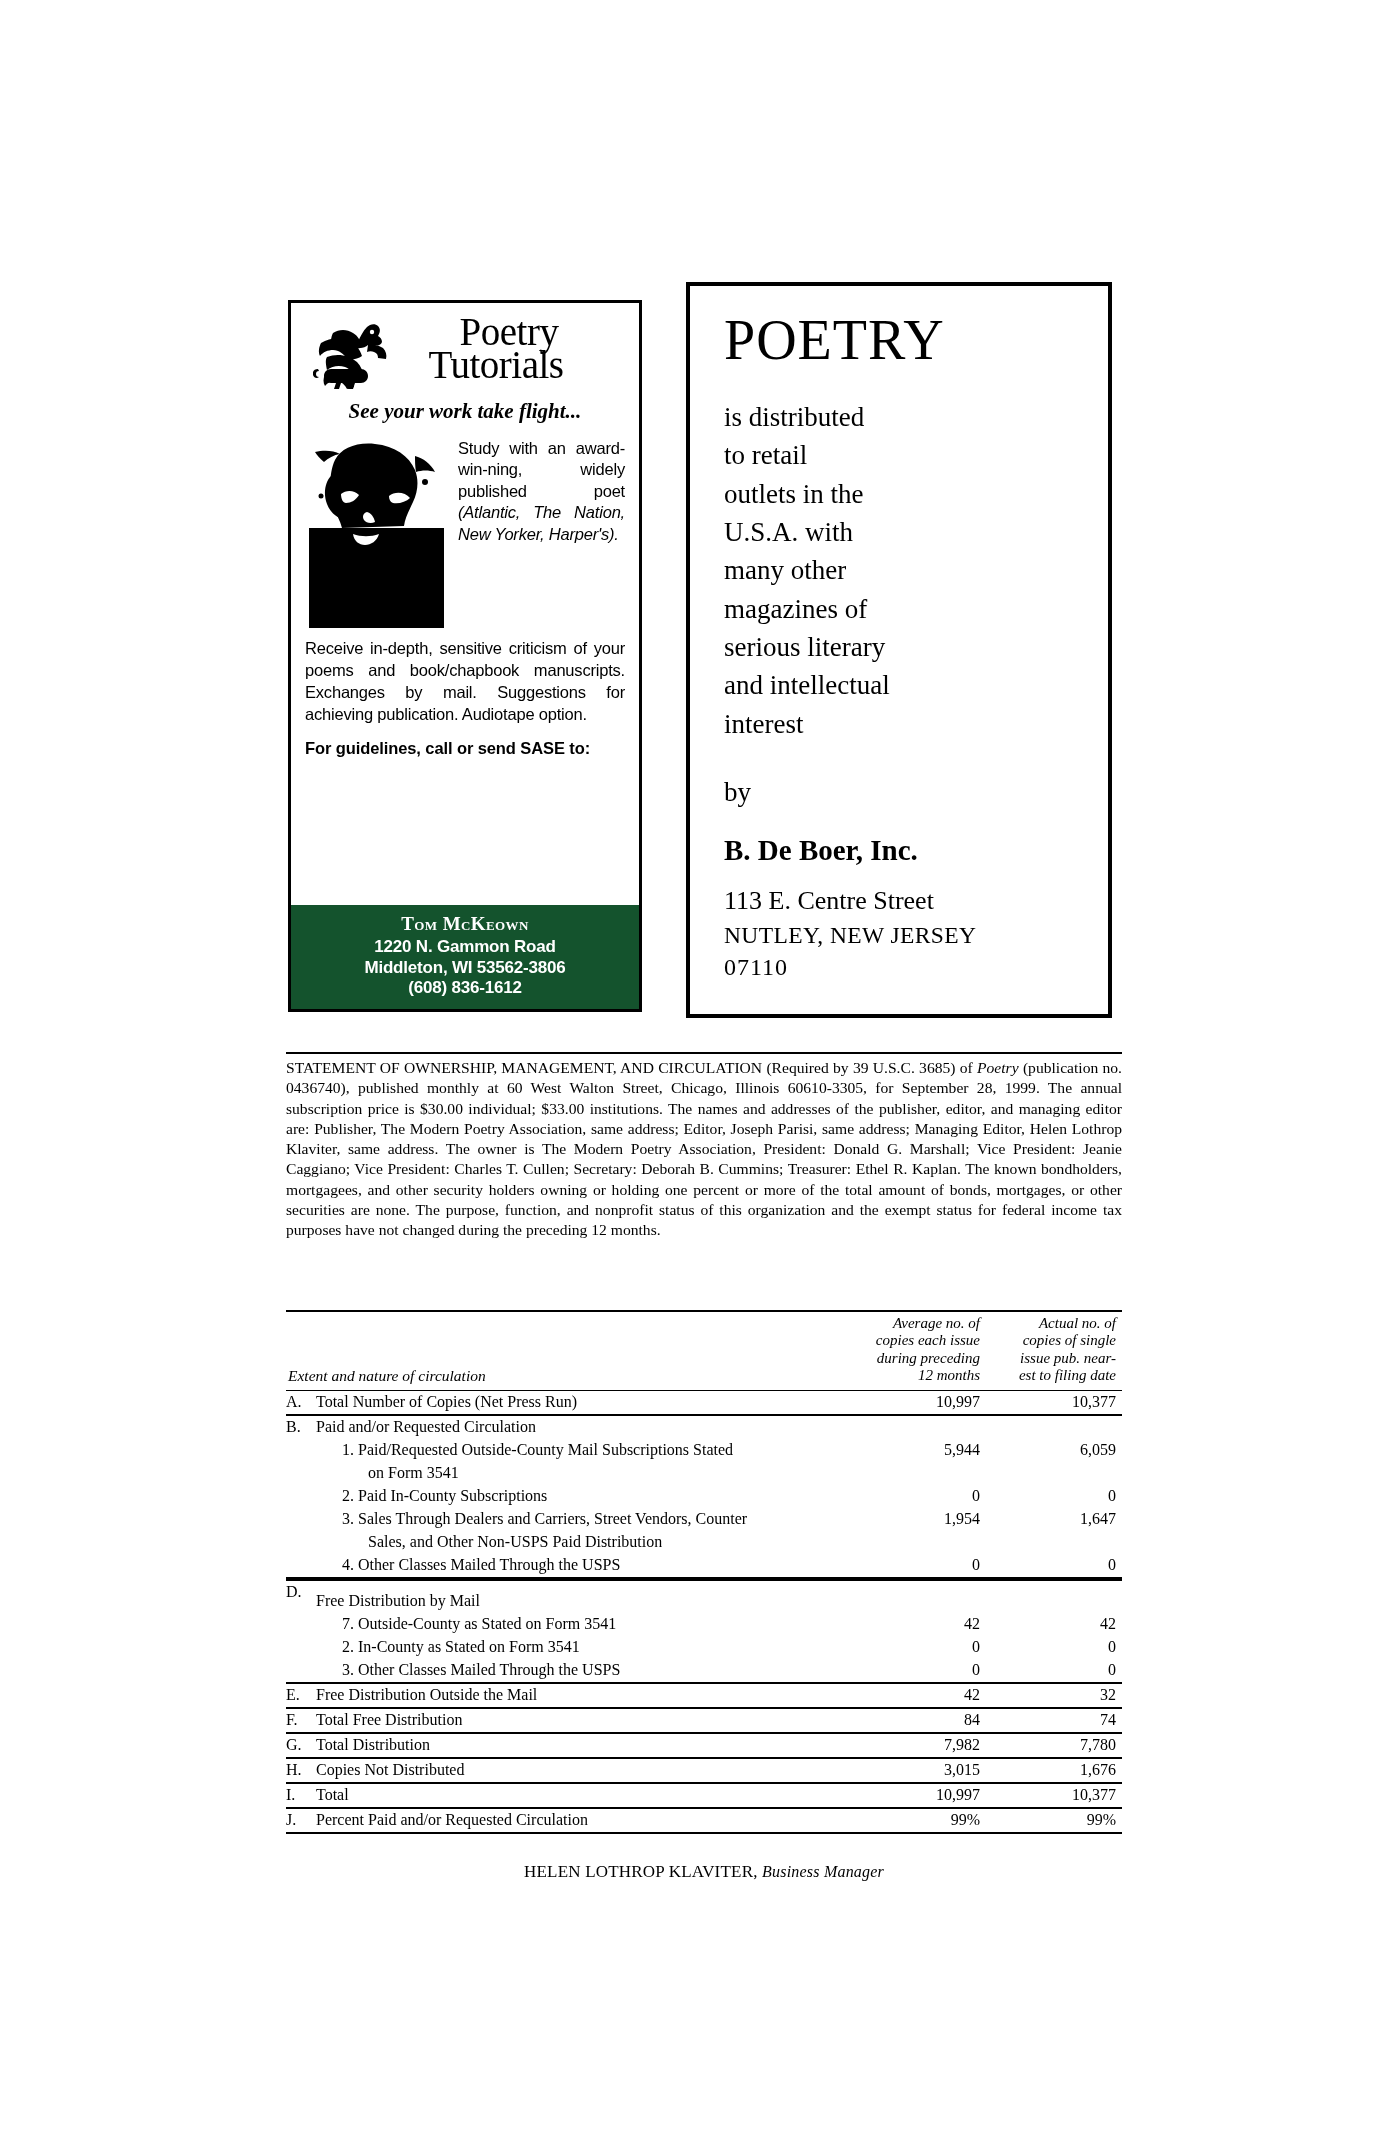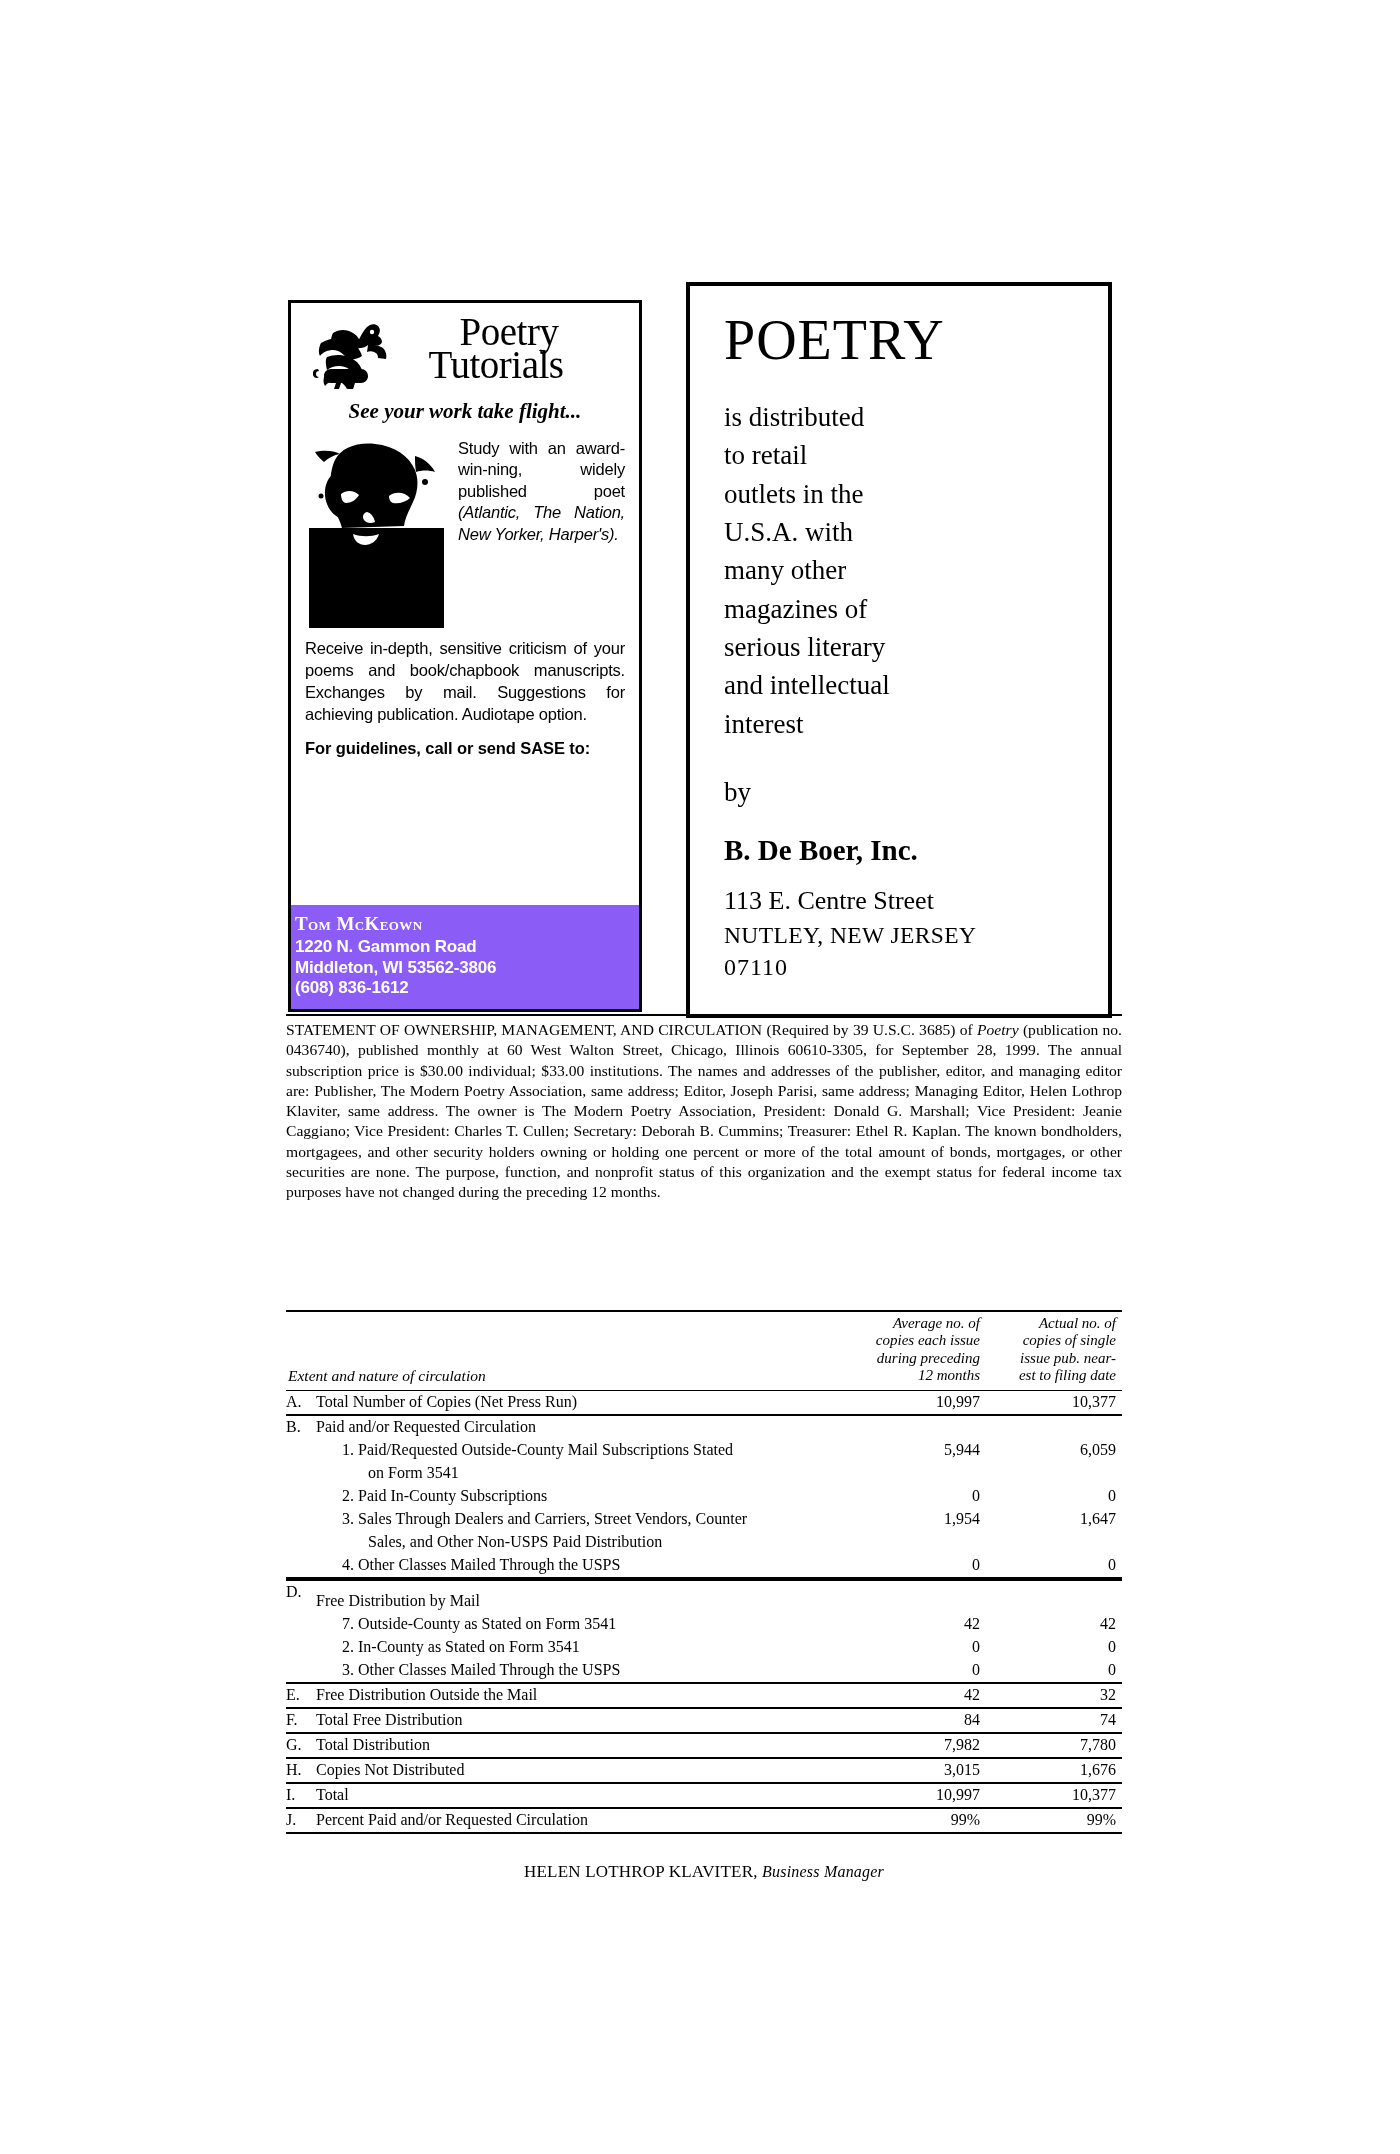--- a/index.html
+++ b/index.html
@@ -128,22 +128,23 @@
   .ad-cta {
     font-size: 16.5px;
     font-weight: bold;
     line-height: 1.32;
     margin-top: 12px;
     margin-bottom: 10px;
     font-family: "Liberation Sans", "DejaVu Sans", sans-serif;
     letter-spacing: -0.1px;
   }
   .ad-left-contact {
-    background: #8b5cf6;
+    background: #14532d;
     color: #fff;
+    text-align: center;
     padding: 8px 4px 10px 4px;
     font-family: "Liberation Sans", "DejaVu Sans", sans-serif;
     flex: 0 0 auto;
   }
   .ad-left-contact .name {
     display: block;
     font-size: 19px;
     font-weight: bold;
     font-family: "Liberation Serif", "DejaVu Serif", serif;
     font-variant: small-caps;
@@ -200,21 +201,21 @@
     font-family: "Liberation Serif", "DejaVu Serif", serif;
   }
   .deboer-addr .street { font-size: 26px; display:block; }
   .deboer-addr .city { font-size: 23.5px; display:block; letter-spacing: 0.4px;}
   .deboer-addr .zip { font-size: 24px; display:block; letter-spacing: 1px;}
 
   
   .statement {
     position: absolute;
     left: 286px;
-    top: 1014px;
+    top: 1052px;
     width: 836px;
   }
   .rule-top {
     border-top: 2px solid #000;
     height: 0;
     margin-bottom: 4px;
   }
   .statement-para {
     font-size: 15.6px;
     line-height: 1.30;

